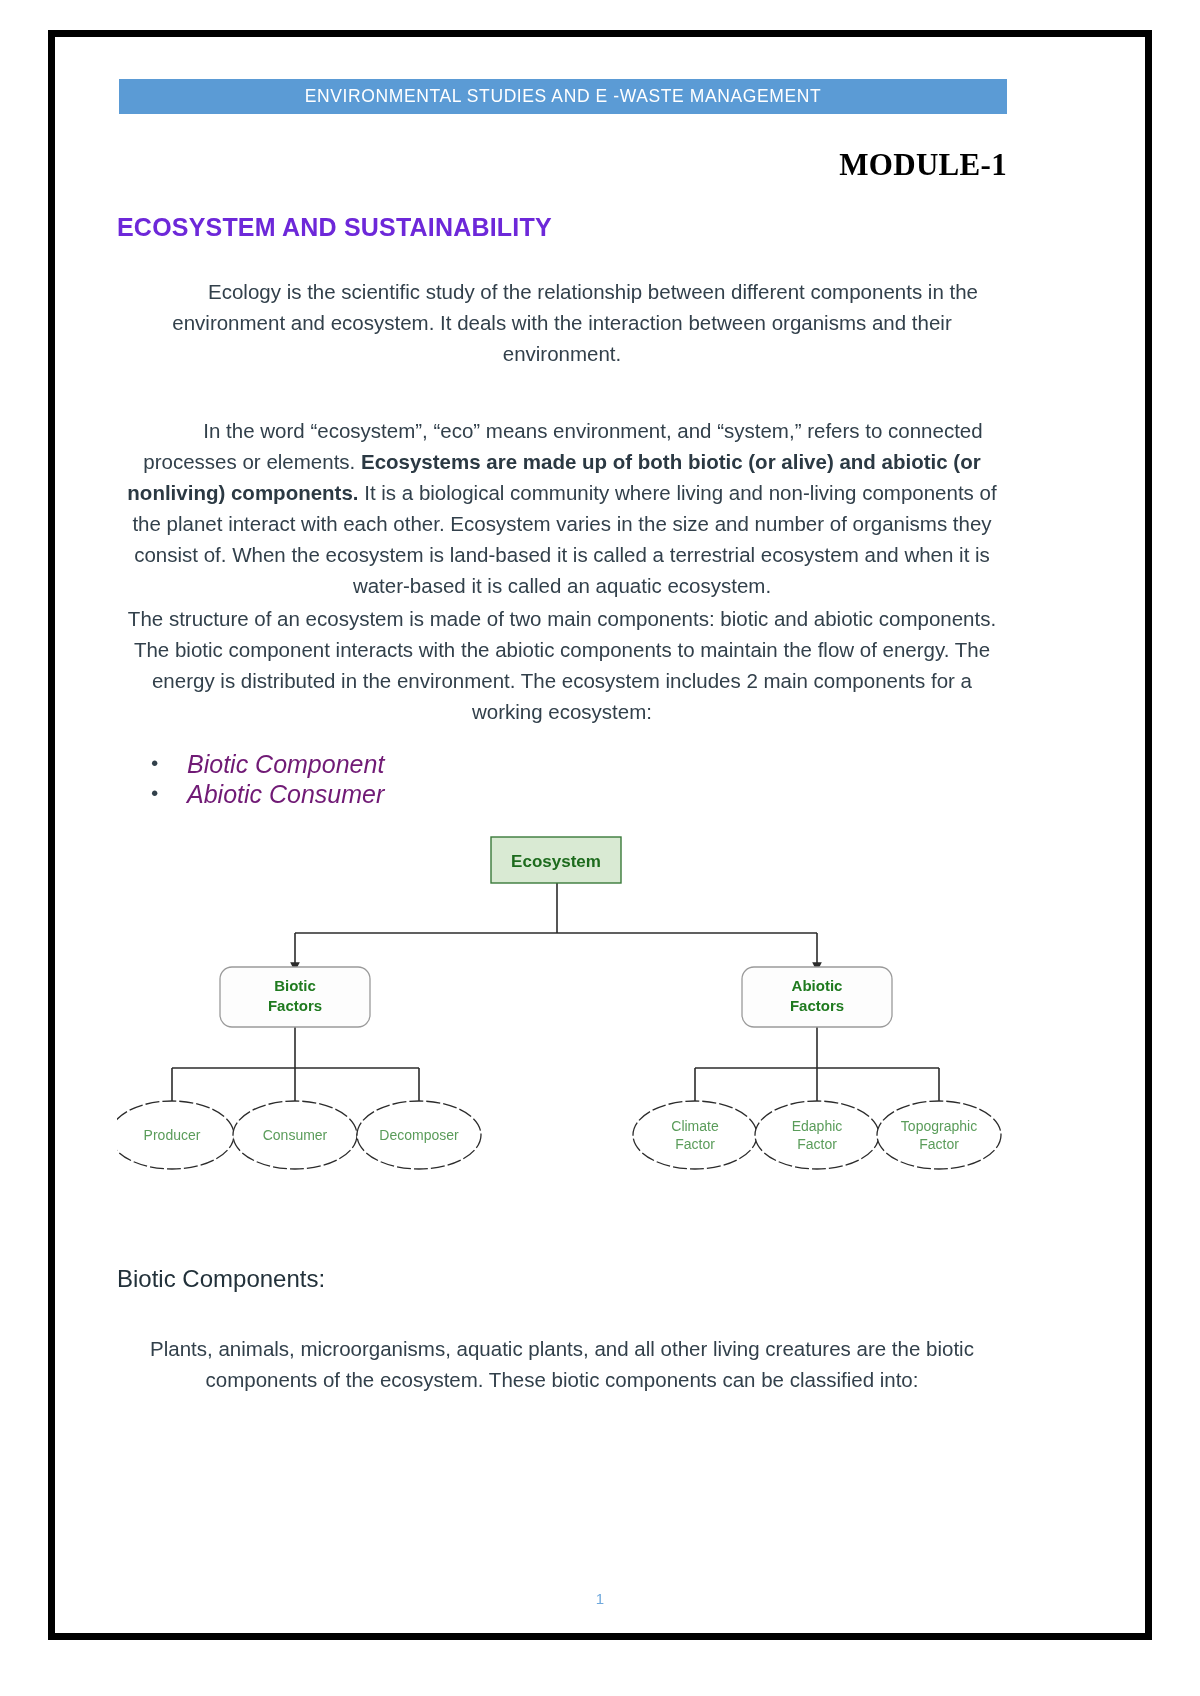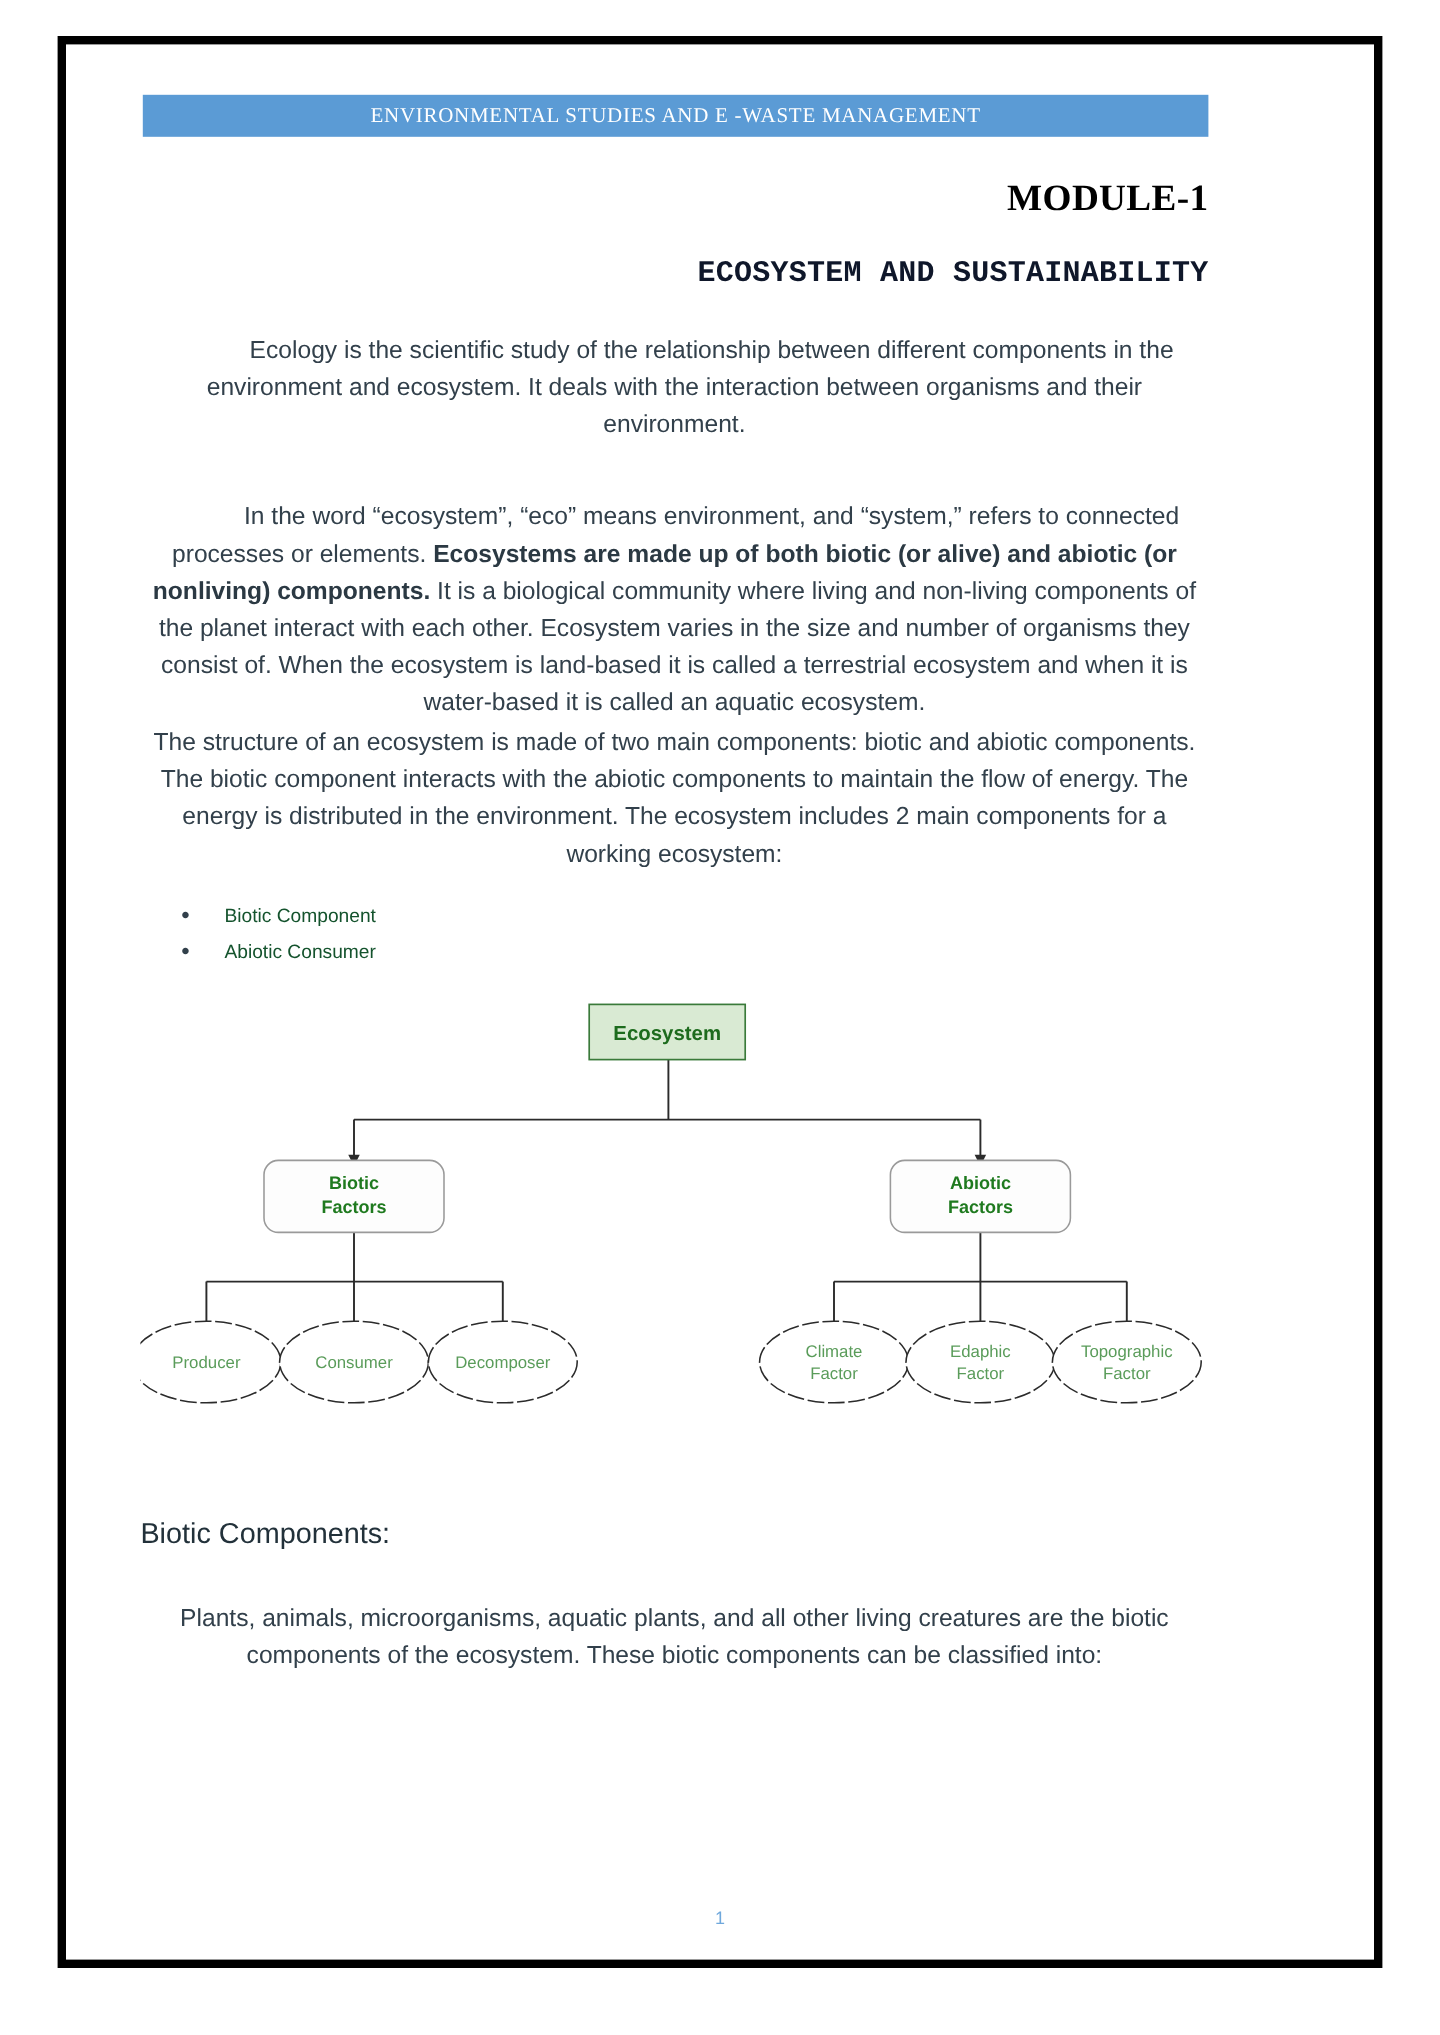--- a/index.html
+++ b/index.html
@@ -36,21 +36,21 @@
 
   
   .header-banner {
     position: absolute;
     left: 64px;
     top: 42px;
     width: 888px;
     height: 35px;
     background: #5b9bd5;
     color: #ffffff;
-    font-family: Liberation Serif, serif;
+    font-family: Liberation Sans, sans-serif;
     font-size: 17.5px;
     letter-spacing: 0.6px;
     display: flex;
     align-items: center;
     justify-content: center;
     text-align: center;
     white-space: nowrap;
   }
 
   
@@ -64,25 +64,25 @@
   .title-module {
     font-family: "Liberation Serif", serif;
     font-weight: bold;
     font-size: 31px;
     color: #000000;
     text-align: right;
     margin: 14px 0 0 0;
     letter-spacing: 0.3px;
   }
   .title-sub {
-    font-family: Liberation Mono, monospace;
+    font-family: Liberation Sans, sans-serif;
     font-weight: bold;
     font-size: 25px;
-    color: #0f172a;
-    text-align: right;
+    color: #6d28d9;
+    text-align: left;
     margin: 30px 0 0 0;
     letter-spacing: 0.2px;
   }
 
   p.body-text {
     font-family: "Liberation Sans", sans-serif;
     font-size: 20.5px;
     line-height: 31px;
     color: #32404b;
     margin: 0;
@@ -111,25 +111,26 @@
     margin: 0;
   }
 
   ul.bullets {
     margin: 22px 0 0 0;
     padding: 0 0 0 34px;
     list-style: none;
   }
   ul.bullets li {
     font-family: "Liberation Sans", sans-serif;
-    font-size: 16px;
+    font-size: 25px;
     line-height: 30px;
-    color: #14532d;
+    color: #701a75;
     position: relative;
     padding-left: 36px;
+    font-style: italic;
   }
   ul.bullets li::before {
     content: "\2022";
     position: absolute;
     left: 0;
     top: -1px;
     font-size: 20px;
     color: #32404b;
   }
 

